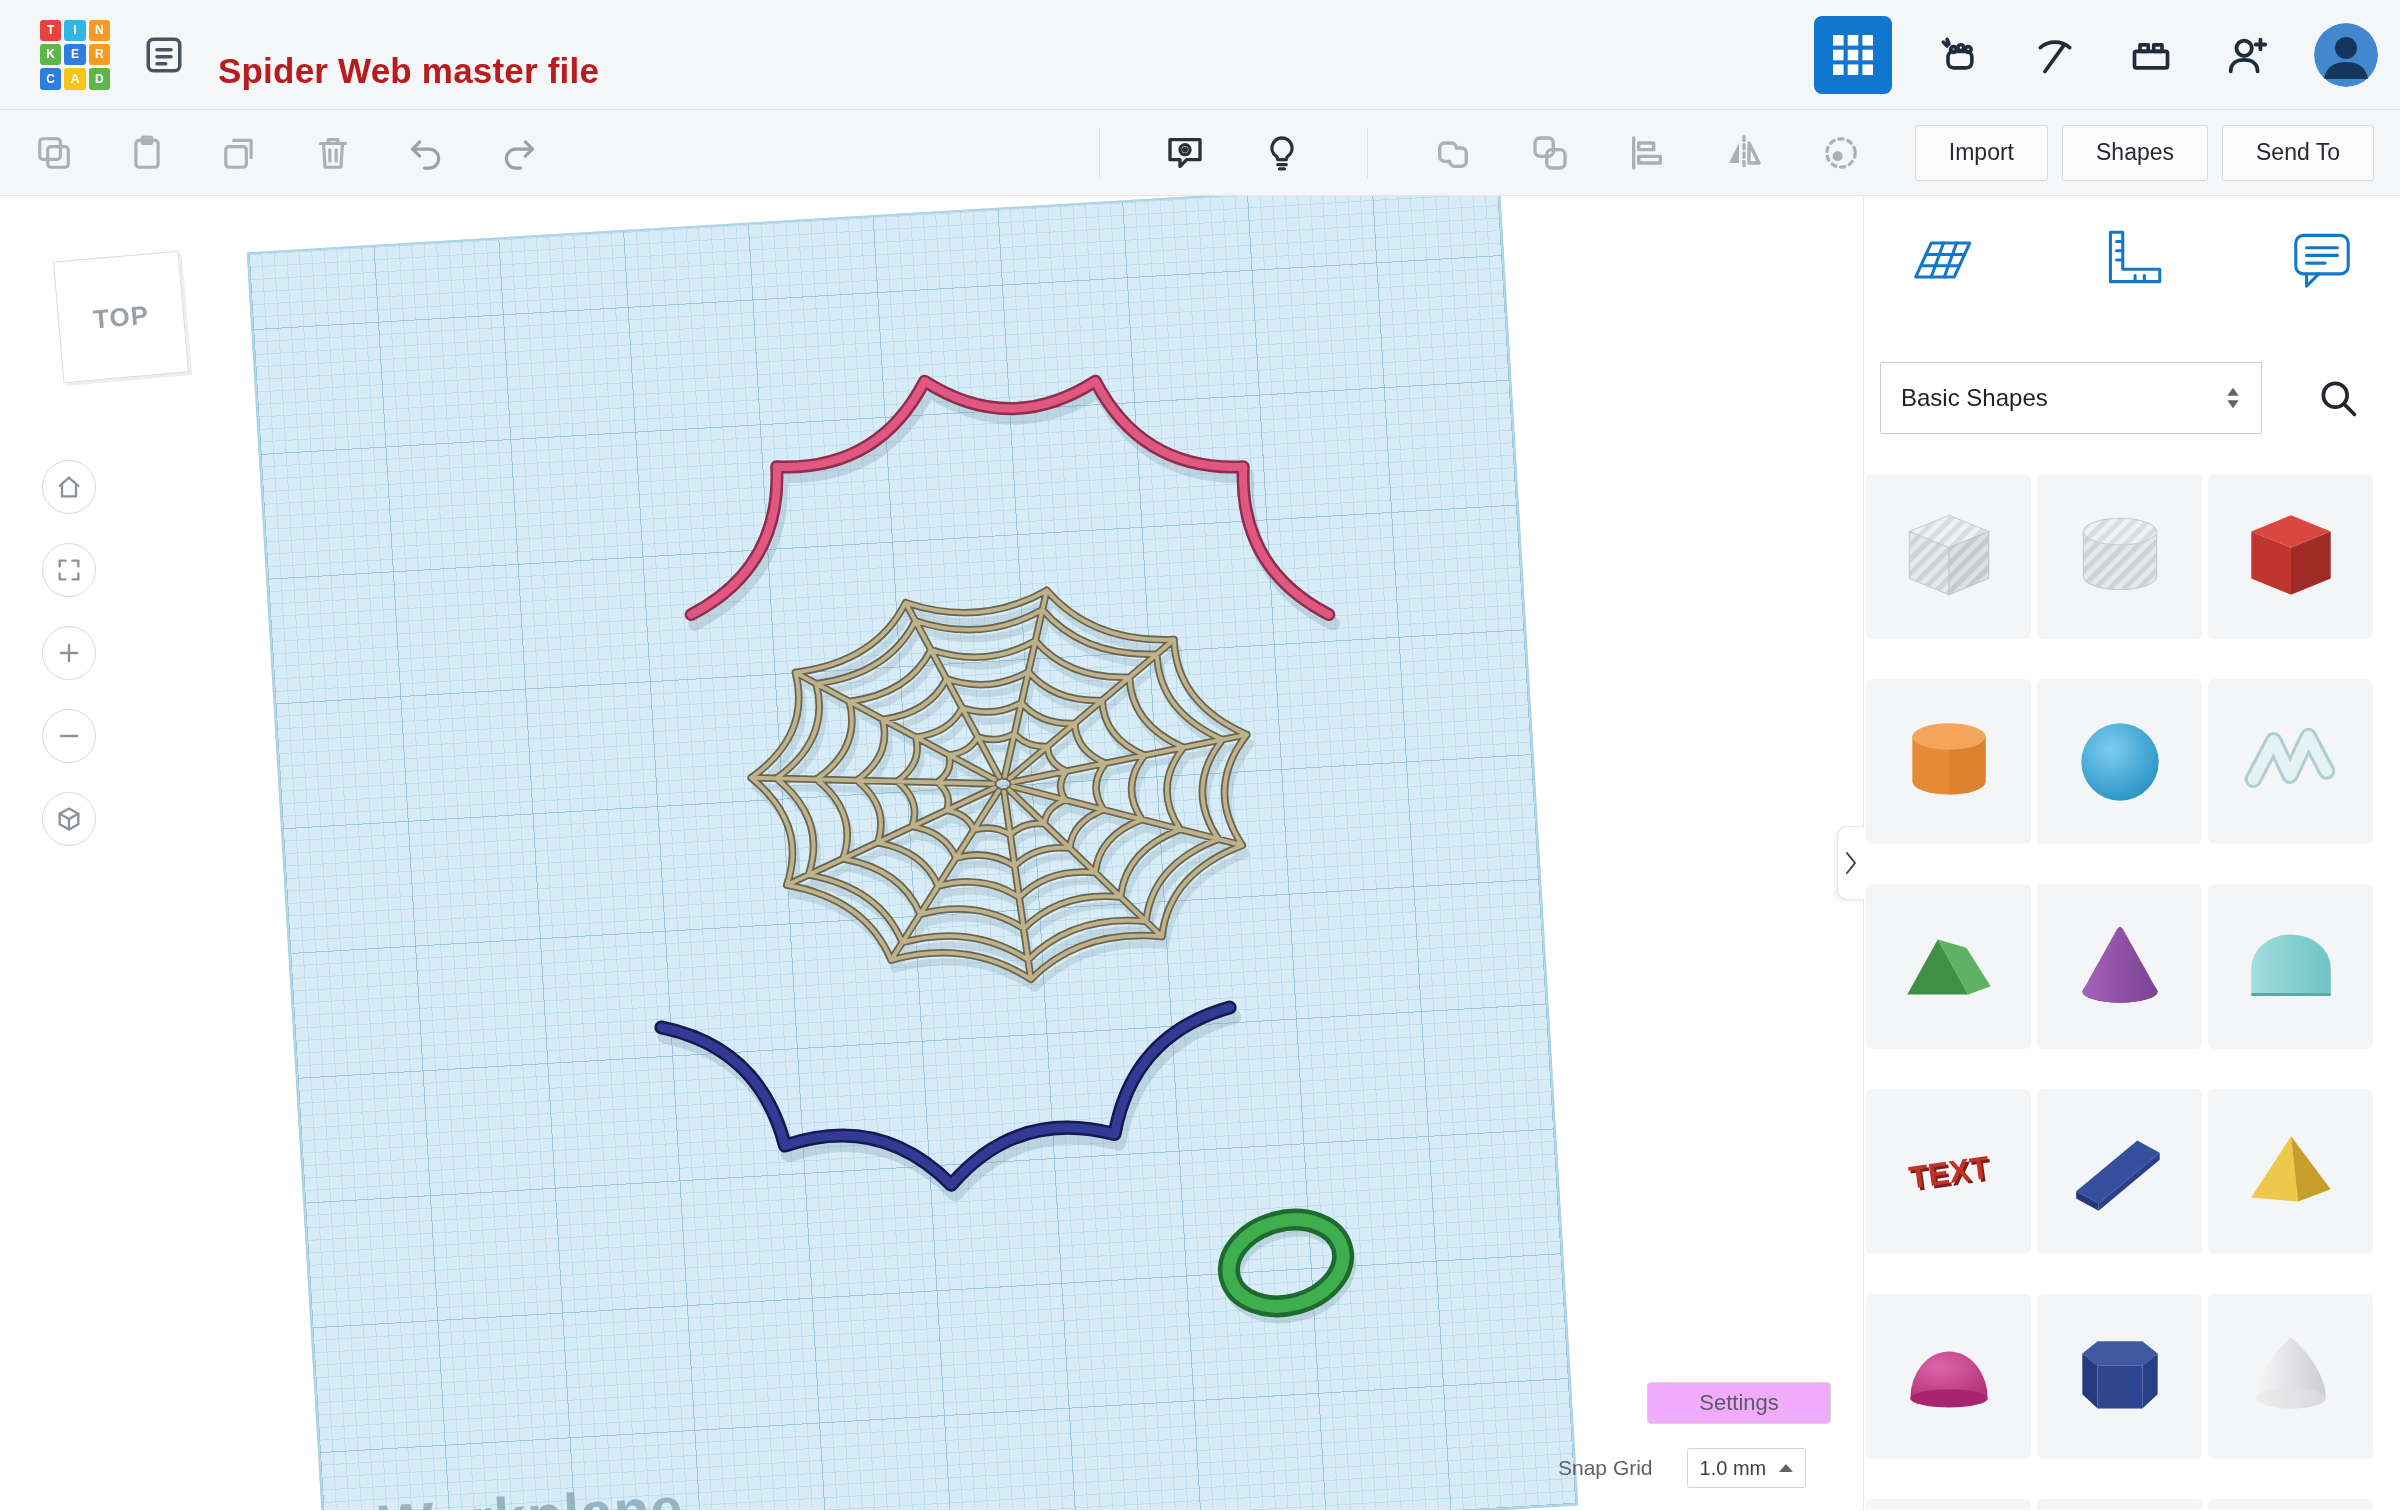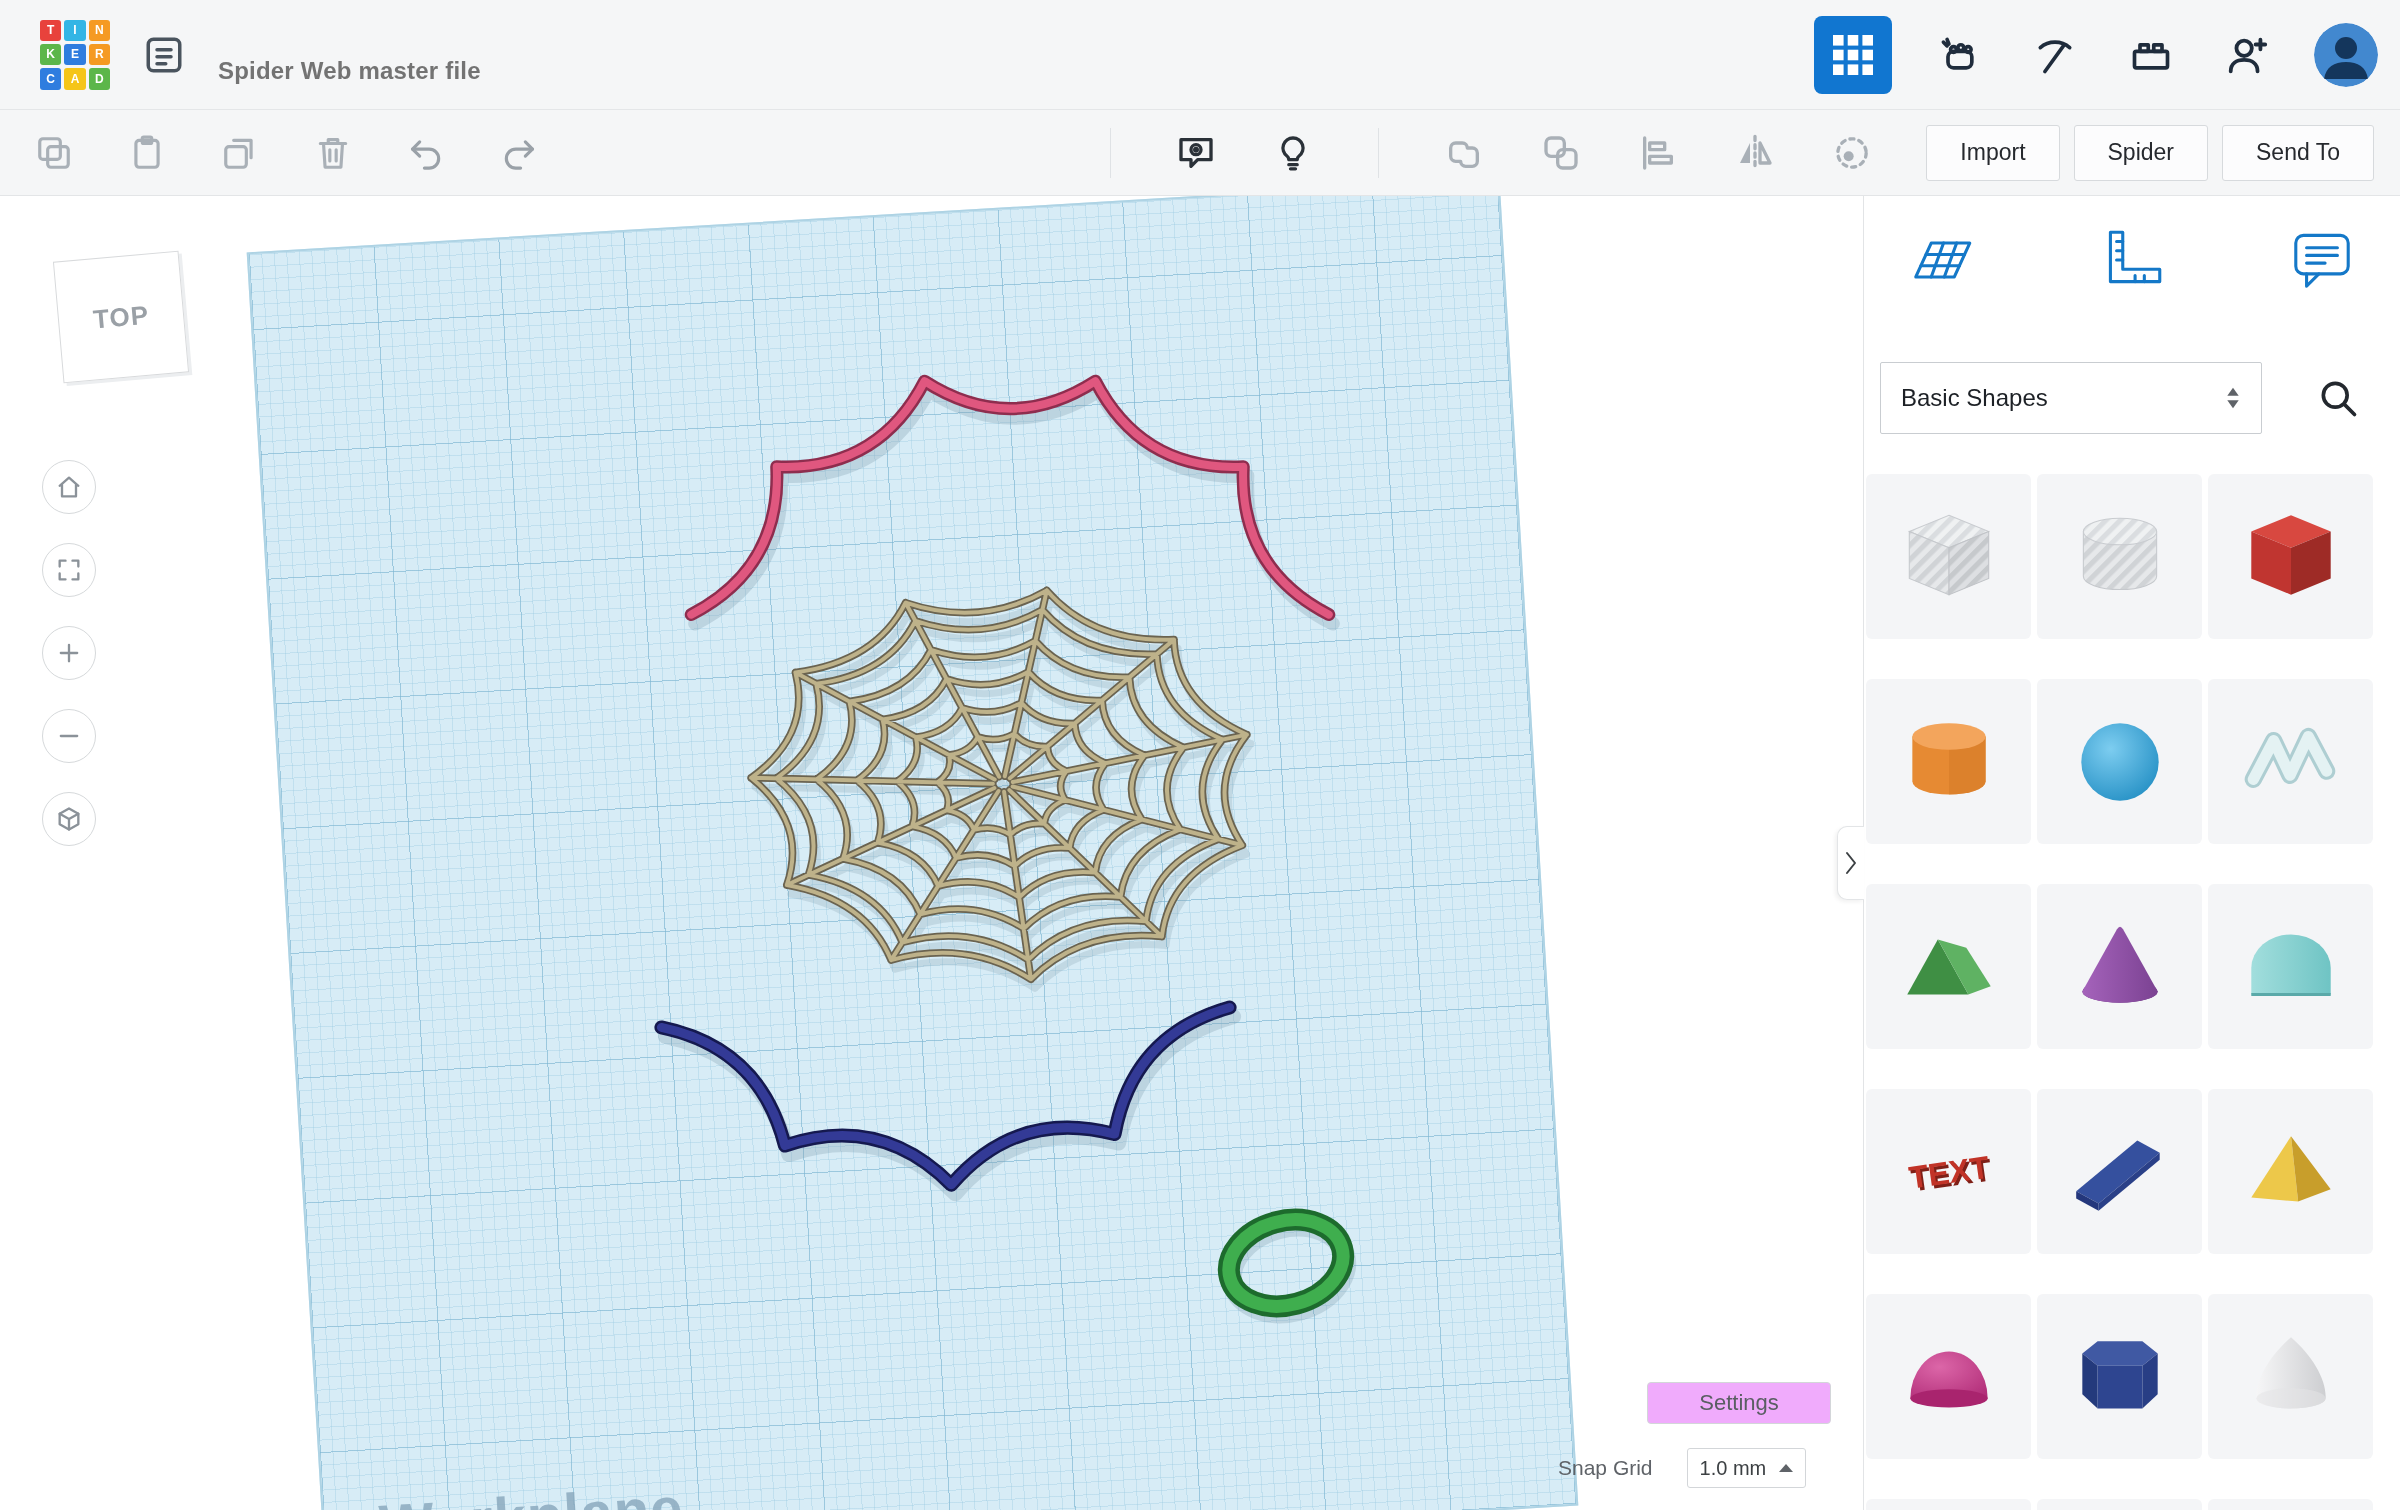--- a/index.html
+++ b/index.html
@@ -14,21 +14,21 @@
   .logo span { display:flex; align-items:center; justify-content:center; border-radius:3px;
     color:#fff; font-size:12px; font-weight:bold; }
   .logo span:nth-child(1){background:#e8423c}.logo span:nth-child(2){background:#33b5e5}
   .logo span:nth-child(3){background:#f59a23}.logo span:nth-child(4){background:#5cb64a}
   .logo span:nth-child(5){background:#2f7ddf}.logo span:nth-child(6){background:#f59a23}
   .logo span:nth-child(7){background:#2f7ddf}.logo span:nth-child(8){background:#f5c518}
   .logo span:nth-child(9){background:#5cb64a}
   .icon-btn { background:none; border:none; display:flex; align-items:center; justify-content:center;
     cursor:pointer; }
   .list-btn { width:56px; height:56px; color:#4a545e; }
-  .design-title { font-size:24px; font-weight:bold; color:#737373; letter-spacing:.2px;margin-top:32px; }
+  .design-title { font-size:35px; font-weight:bold; color:#b91c1c; letter-spacing:.2px;margin-top:32px; }
   .top-right { margin-left:auto; display:flex; align-items:center; gap:38px; padding-right:22px; }
   .tile-active { width:78px; height:78px; border-radius:8px; background:#1176d0;
     display:flex; align-items:center; justify-content:center; cursor:pointer; }
   .hdr-ic { width:58px; height:58px; color:#1f2c3c; }
   .avatar { width:64px; height:64px; border-radius:50%; overflow:hidden; cursor:pointer; }
 
   
   .toolbar { height:86px; background:#f5f6f7; border-bottom:1px solid #e3e5e7;
     display:flex; align-items:center; padding:0 26px; }
   .tb-left { display:flex; align-items:center; gap:37px; }
@@ -302,21 +302,21 @@
     <button class="icon-btn tb-ic">
       <svg class="stroke-ic" width="40" height="40" viewBox="0 0 24 24">
         <circle cx="12" cy="12" r="8.5" stroke-dasharray="2.5 3"></circle>
         <circle cx="10" cy="14" r="3" fill="currentColor" stroke="none"></circle>
       </svg>
     </button>
   </div>
 
   <div class="file-btns">
     <button class="fbtn">Import</button>
-    <button class="fbtn">Spider</button>
+    <button class="fbtn">Shapes</button>
     <button class="fbtn">Send To</button>
   </div>
 </div>
 
 <div class="main">
 
   <div class="canvas">
     <div class="workplane">
       <div class="workplane-label">Workplane</div>
     </div>

